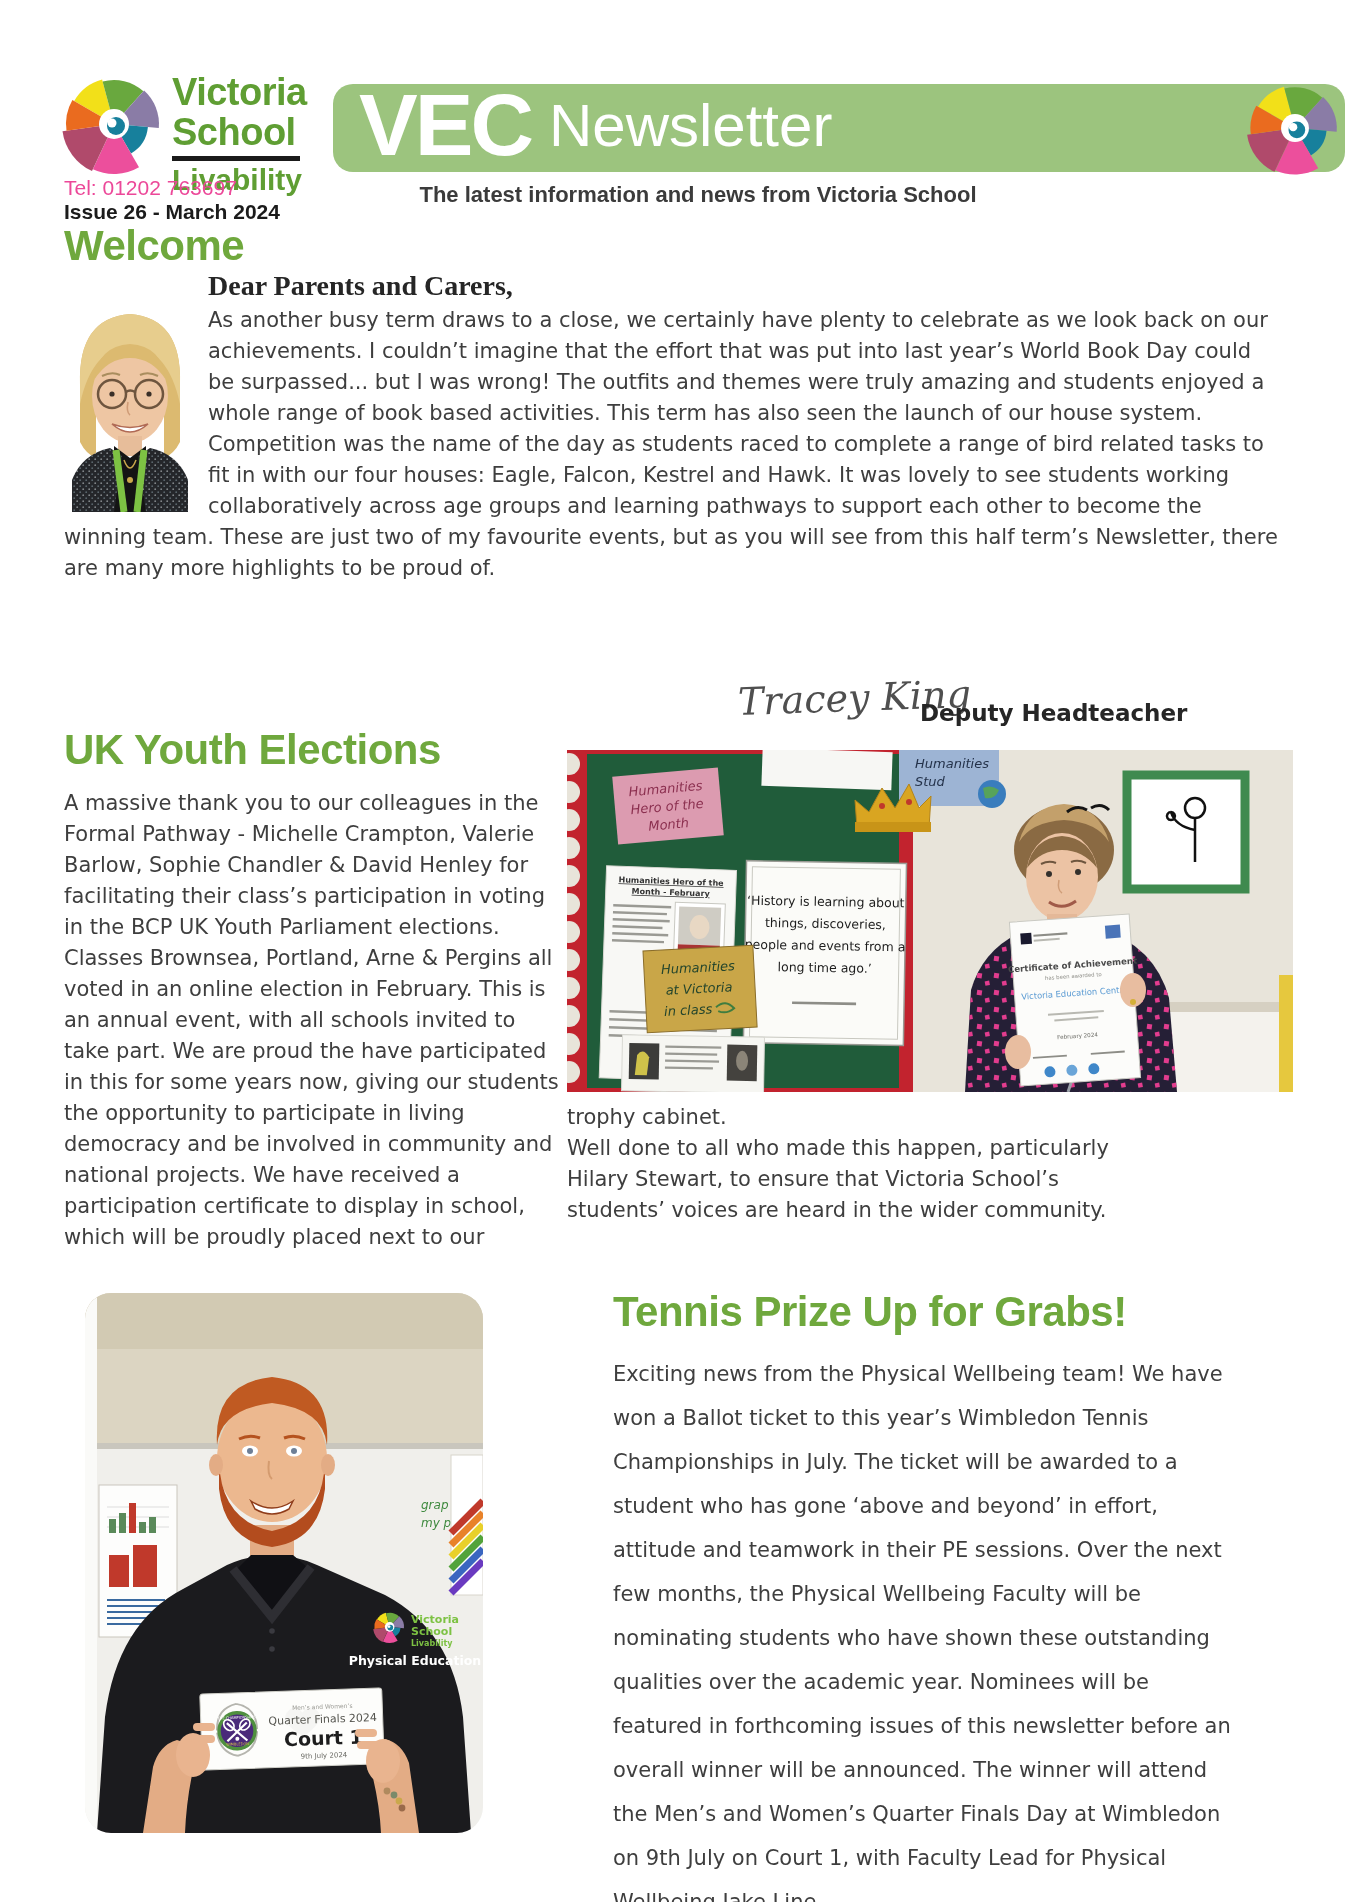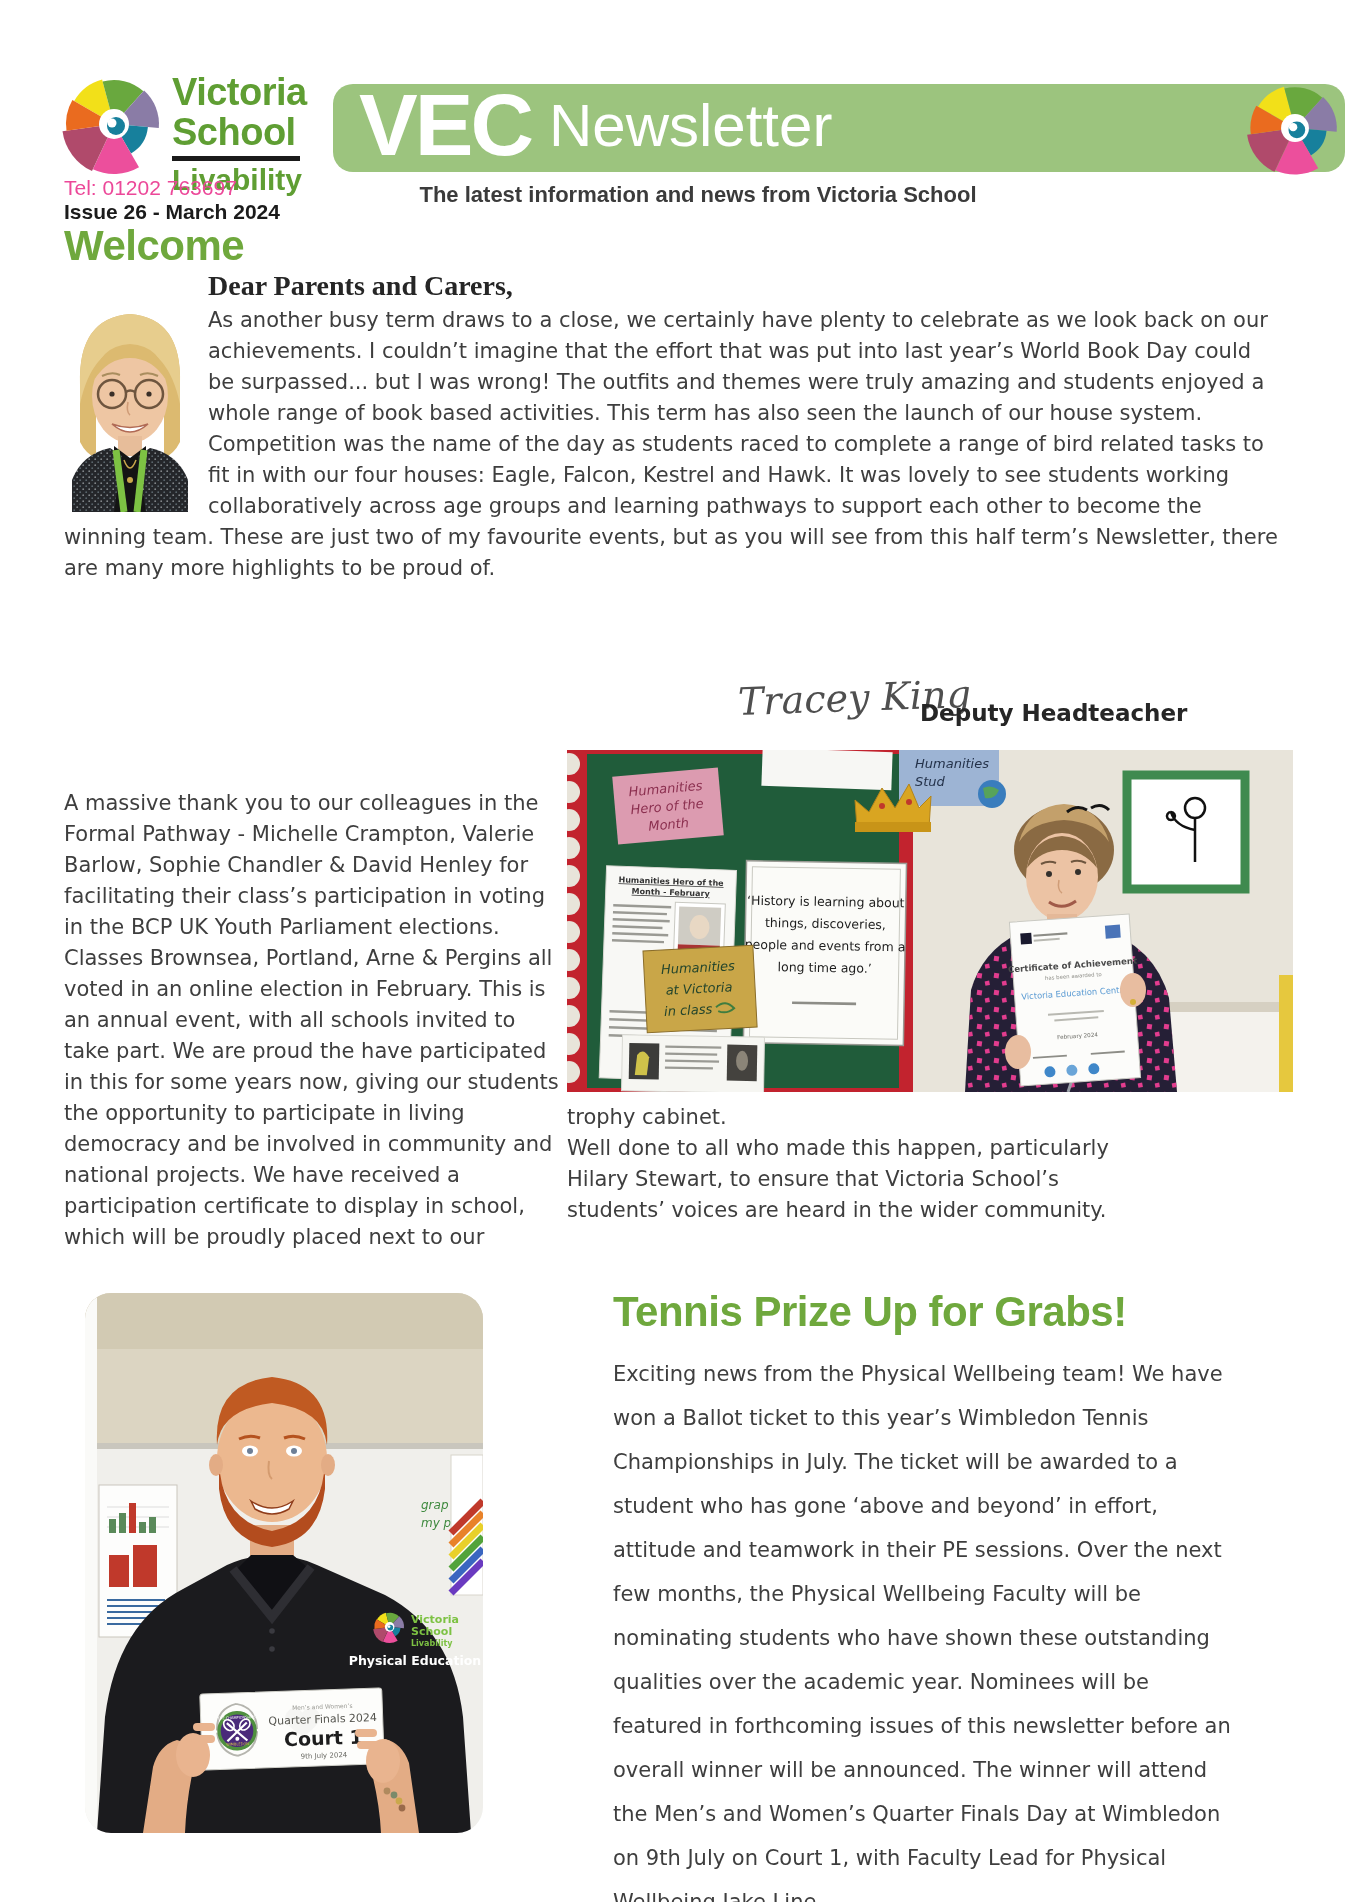--- a/index.html
+++ b/index.html
@@ -127,20 +127,21 @@
       <path d="M60,176 Q66,192 72,176" stroke="#caa84c" stroke-width="1.5" fill="none"></path>
       <circle cx="66" cy="196" r="3" fill="#caa84c"></circle>
     </svg>
     <p class="salutation">Dear Parents and Carers,</p>
     <p style="margin:0">As another busy term draws to a close, we certainly have plenty to celebrate as we look back on our achievements. I couldn’t imagine that the effort that was put into last year’s World Book Day could be surpassed... but I was wrong! The outfits and themes were truly amazing and students enjoyed a whole range of book based activities. This term has also seen the launch of our house system. Competition was the name of the day as students raced to complete a range of bird related tasks to fit in with our four houses: Eagle, Falcon, Kestrel and Hawk. It was lovely to see students working collaboratively across age groups and learning pathways to support each other to become the winning team. These are just two of my favourite events, but as you will see from this half term’s Newsletter, there are many more highlights to be proud of.</p>
   </div>
 
   <div class="abs sig-name">Tracey King</div>
   <div class="abs sig-role">Deputy Headteacher</div>
 
+  <h2 class="abs green-h h-uky">UK Youth Elections</h2>
   <div class="abs uky-left body-text">A massive thank you to our colleagues in the Formal Pathway - Michelle Crampton, Valerie Barlow, Sophie Chandler &amp; David Henley for facilitating their class’s participation in voting in the BCP UK Youth Parliament elections. Classes Brownsea, Portland, Arne &amp; Pergins all voted in an online election in February. This is an annual event, with all schools invited to take part. We are proud the have participated in this for some years now, giving our students the opportunity to participate in living democracy and be involved in community and national projects. We have received a participation certificate to display in school, which will be proudly placed next to our</div>
 
   <svg class="abs uky-photo" viewBox="0 0 726 342">
     <rect width="726" height="342" fill="#e8e4da"></rect>
     <rect x="430" y="252" width="296" height="10" fill="#d6d0c2"></rect>
     <rect x="430" y="262" width="296" height="80" fill="#f4f2ed"></rect>
     <rect x="712" y="225" width="14" height="117" fill="#e6c83e"></rect>
 
     <rect x="0" y="0" width="346" height="342" fill="#c2232e"></rect>
     <g fill="#e8e4da">

